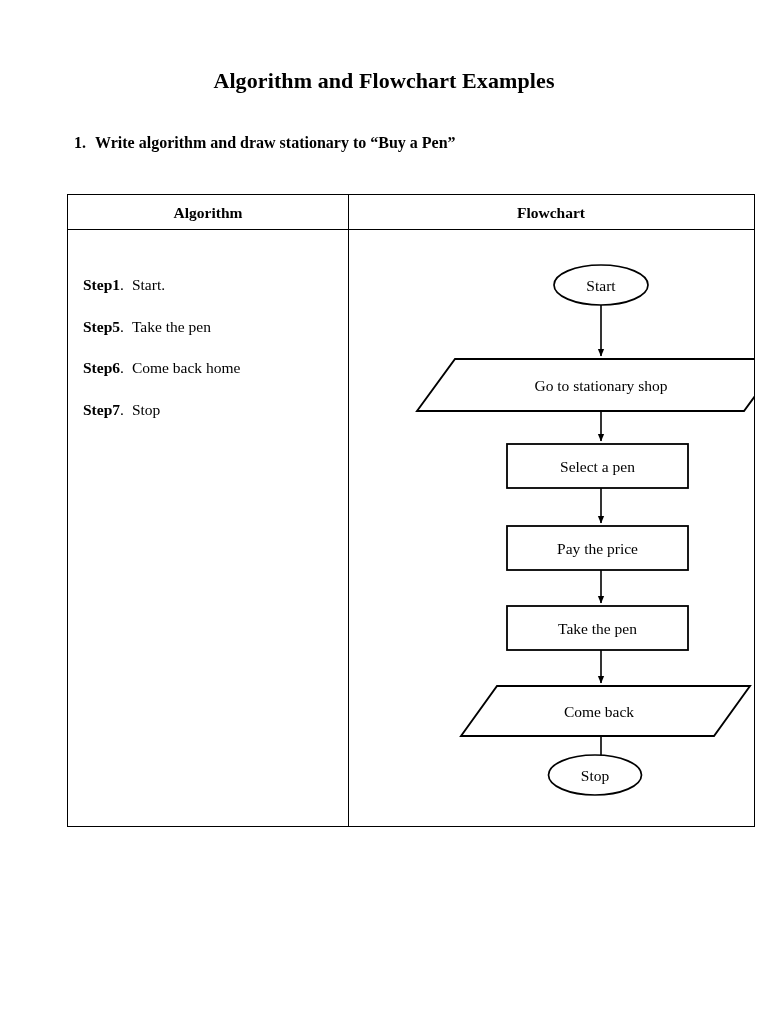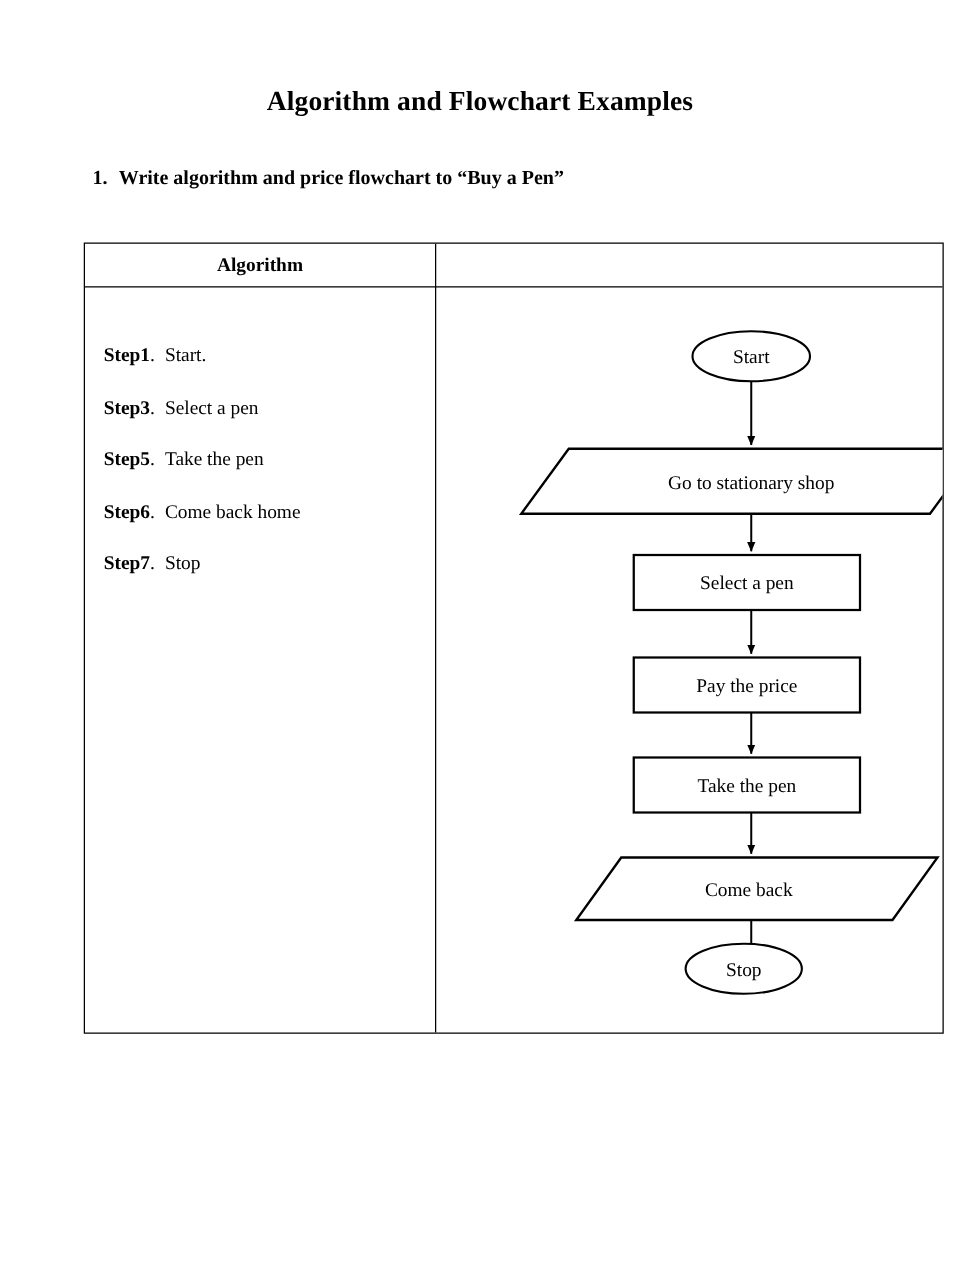--- a/index.html
+++ b/index.html
@@ -130,37 +130,35 @@
   }
 </style>
 </head>
 <body>
 
 <div class="page">
 
   <div class="doc-title">Algorithm and Flowchart Examples</div>
 
   <div class="question-line">
-    <span class="question-num">1.</span><span class="question-text">Write algorithm and price flowchart to “Buy a Pen”</span>
+    <span class="question-num">1.</span><span class="question-text">Write algorithm and draw stationary to “Buy a Pen”</span>
   </div>
 
   <div class="table-wrap">
 
     <div class="table-header-row">
       <div class="th-cell th-algorithm">Algorithm</div>
+      <div class="th-cell th-flowchart">Flowchart</div>
     </div>
 
     <div class="col-divider"></div>
 
     <div class="steps">
       <div class="step-row">
         <span class="step-label">Step1</span><span class="step-dot">.</span><span class="step-text">Start.</span>
-      </div>
-      <div class="step-row">
-        <span class="step-label">Step3</span><span class="step-dot">.</span><span class="step-text">Select a pen</span>
       </div>
       <div class="step-row">
         <span class="step-label">Step5</span><span class="step-dot">.</span><span class="step-text">Take the pen</span>
       </div>
       <div class="step-row">
         <span class="step-label">Step6</span><span class="step-dot">.</span><span class="step-text">Come back home</span>
       </div>
       <div class="step-row">
         <span class="step-label">Step7</span><span class="step-dot">.</span><span class="step-text">Stop</span>
       </div>

